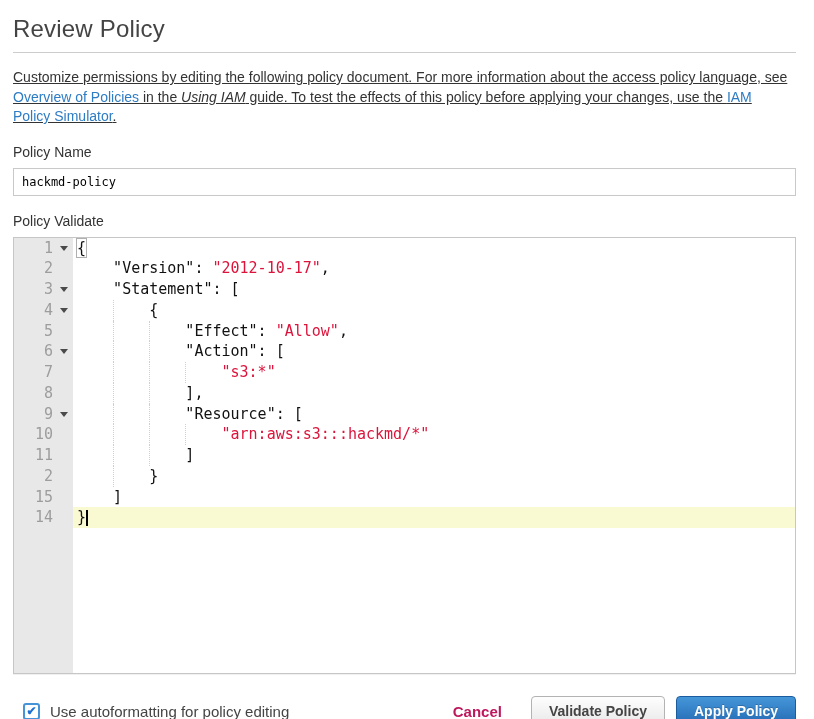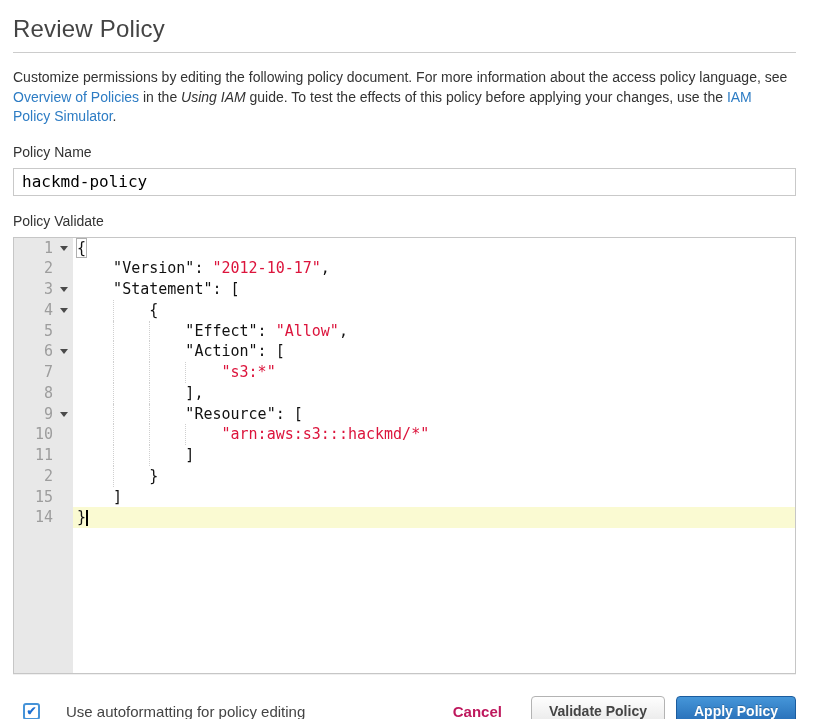--- a/index.html
+++ b/index.html
@@ -12,33 +12,33 @@
   .container { padding: 0 18px 0 13px; }
 
   h1.page-title {
     font-size: 24px; font-weight: normal; color: #444;
     margin: 15px 0 9px 0; letter-spacing: 0.2px;
   }
   .title-rule { border: none; border-top: 1px solid #ccc; margin: 0; }
 
   p.intro {
     font-size: 14px; line-height: 19.5px; color: #333;
-    margin: 15px 0 0 0; max-width: 778px;
+    margin: 15px 0 0 0; max-width: 778px; text-decoration: underline;
   }
   a.text-link { color: #2d7cc4; text-decoration: none; cursor: pointer; }
 
   .field-label {
     font-size: 14px; font-weight: normal; color: #333;
     margin: 17px 0 0 0;
   }
 
   input.policy-name-input {
     display: block; width: 100%; height: 28px; margin-top: 8px;
     border: 1px solid #c9c9c9; border-radius: 0; padding: 0 8px;
-    font-family: "DejaVu Sans Mono", monospace; font-size: 16px; color: #000;
+    font-family: "DejaVu Sans Mono", monospace; font-size: 12px; color: #000;
     outline: none; background: #fff;
   }
 
   
   .editor {
     display: flex; height: 437px; margin-top: 8px;
     border: 1px solid #c6c6c6; background: #fff; overflow: hidden;
     box-shadow: 0 1px 0 rgba(0,0,0,0.06);
   }
   .gutter {
@@ -73,21 +73,21 @@
   .cursor {
     display: inline-block; width: 2px; height: 16px;
     background: #000; vertical-align: text-bottom; margin-left: 0;
   }
 
   
   .footer {
     display: flex; align-items: center; justify-content: space-between;
     margin-top: 22px;
   }
-  .autoformat { display: flex; align-items: center; margin-left: 10px; gap: 16px; }
+  .autoformat { display: flex; align-items: center; margin-left: 10px; }
   .checkbox {
     width: 17px; height: 17px; border: 2px solid #4693d8; border-radius: 3px;
     background: #fff; color: #1d6fd1; display: inline-flex;
     align-items: center; justify-content: center;
     font-size: 12px; font-weight: bold; cursor: pointer;
   }
   .checkbox::after { content: ""; }
   .checkbox.checked::after { content: "\2714"; }
   .autoformat-label { font-size: 15px; color: #444; margin-left: 10px; }
 

